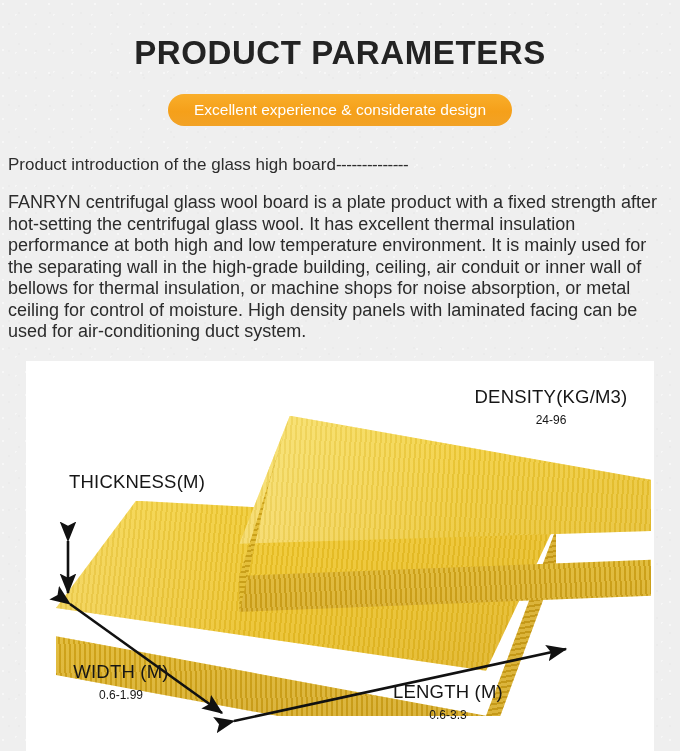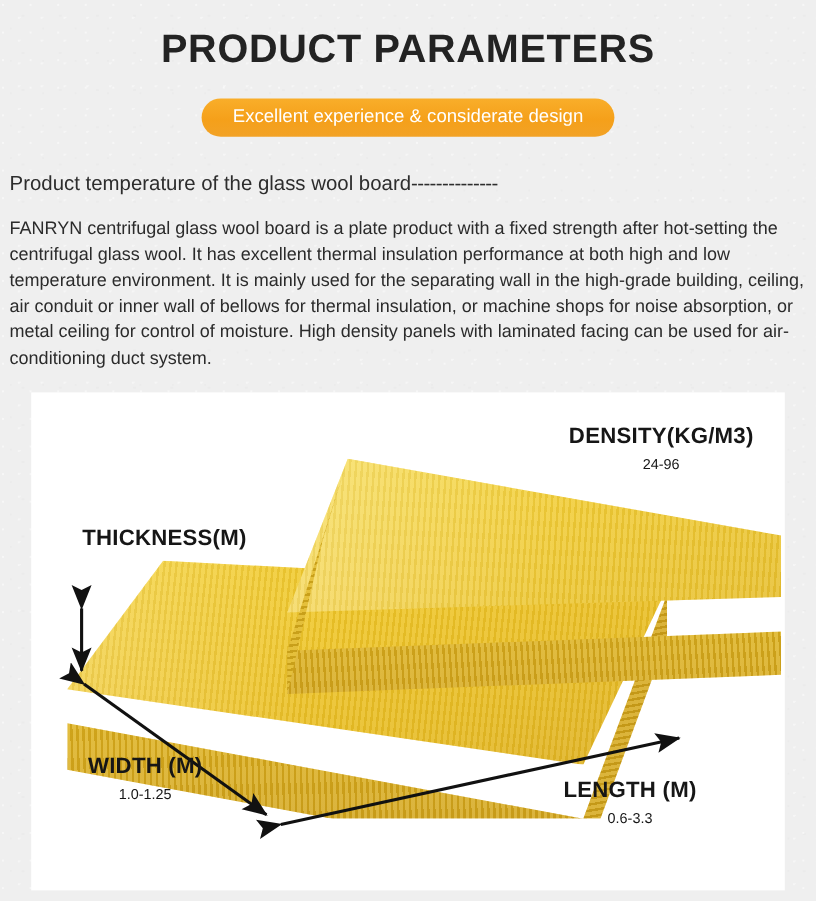--- a/index.html
+++ b/index.html
@@ -33,21 +33,21 @@
     z-index: 1;
   }
 
   
   .page-title {
     text-align: center;
     font-size: 33px;
     font-weight: bold;
     letter-spacing: .6px;
     color: #232323;
-    margin: 0;
+    margin: 12px;
     padding: 22px 0 0 0;
     line-height: 1.15;
   }
   .badge-row {
     display: flex;
     justify-content: center;
     margin-top: 22px;
   }
   .subtitle-badge {
     display: inline-block;
@@ -65,21 +65,21 @@
     margin: 29px 0 0 8px;
     font-size: 17px;
     color: #2d2d2d;
     white-space: nowrap;
   }
   .section-heading .dashes {
     letter-spacing: -0.5px;
   }
   .intro-text {
     margin: 17px 8px 2px 8px;
-    font-size: 15px;
+    font-size: 18px;
     line-height: 21.5px;
     color: #2b2b2b;
     text-align: left;
   }
 
   
   .image-panel {
     position: relative;
     margin: 18px auto 0 auto;
     width: 628px;
@@ -169,36 +169,36 @@
   }
 
   
   .dim-label {
     position: absolute;
     text-align: center;
     color: #161616;
   }
   .dim-label .dim-name {
     font-size: 18.5px;
-    font-weight: bold;
+    font-weight: normal;
     letter-spacing: .2px;
     white-space: nowrap;
     line-height: 1.2;
   }
   .dim-label .dim-value {
     font-size: 12px;
     margin-top: 5px;
     line-height: 1.2;
     white-space: nowrap;
   }
 
   .label-density { left: 415px; top: 25px; width: 220px; }
   .label-thickness { left: 11px; top: 110px; width: 200px; }
   .label-width { left: 0px; top: 300px; width: 190px; }
-  .label-length { left: 342px; top: 320px; width: 220px; padding-left: 47px; }
+  .label-length { left: 312px; top: 320px; width: 220px; }
 
   .arrow-svg {
     position: absolute;
     left: 0; top: 0;
     width: 628px;
     height: 415px;
     overflow: visible;
     pointer-events: none;
   }
 </style>
@@ -209,21 +209,21 @@
 
 <div class="wrap">
 
   <h1 class="page-title">PRODUCT PARAMETERS</h1>
 
   <div class="badge-row">
     <span class="subtitle-badge">Excellent experience &amp; considerate design</span>
   </div>
 
   <div class="section-heading">
-    <span>Product temperature of the glass wool board</span><span class="dashes">--------------</span>
+    <span>Product introduction of the glass high board</span><span class="dashes">--------------</span>
   </div>
 
   <p class="intro-text">FANRYN centrifugal glass wool board is a plate product with a fixed strength after hot-setting the centrifugal glass wool. It has excellent thermal insulation performance at both high and low temperature environment. It is mainly used for the separating wall in the high-grade building, ceiling, air conduit or inner wall of bellows for thermal insulation, or machine shops for noise absorption, or metal ceiling for control of moisture. High density panels with laminated facing can be used for air-conditioning duct system.</p>
 
   <div class="image-panel">
     <div class="photo-stage">
 
       <div class="board board-bottom">
         <div class="top-face"></div>
         <div class="front-face"></div>
@@ -257,21 +257,21 @@
         <div class="dim-name">DENSITY(KG/M3)</div>
         <div class="dim-value">24-96</div>
       </div>
 
       <div class="dim-label label-thickness">
         <div class="dim-name">THICKNESS(M)</div>
       </div>
 
       <div class="dim-label label-width">
         <div class="dim-name">WIDTH (M)</div>
-        <div class="dim-value">1.0-1.25</div>
+        <div class="dim-value">0.6-1.99</div>
       </div>
 
       <div class="dim-label label-length">
         <div class="dim-name">LENGTH (M)</div>
         <div class="dim-value">0.6-3.3</div>
       </div>
 
     </div>
   </div>
 

